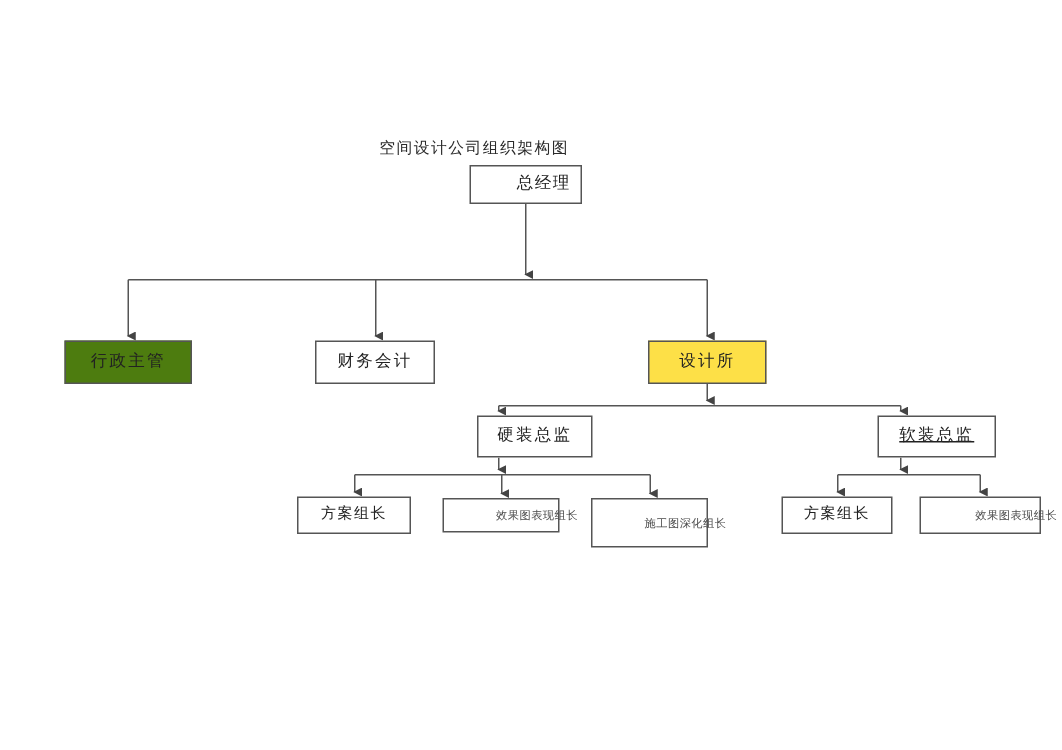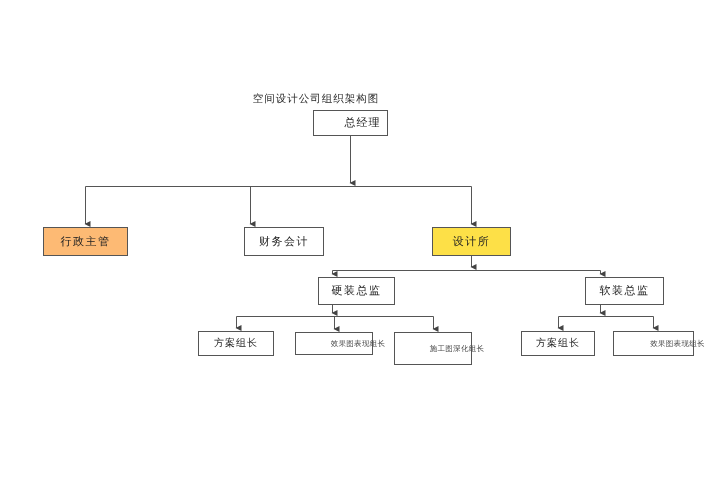--- a/index.html
+++ b/index.html
@@ -114,26 +114,26 @@
 
       <path d="M 600.5 305 L 600.5 313" marker-end="url(#arrowhead)"></path>
       <path d="M 558.5 316.5 L 653.5 316.5"></path>
       <path d="M 558.5 316.5 L 558.5 328" marker-end="url(#arrowhead)"></path>
       <path d="M 653.5 316.5 L 653.5 328" marker-end="url(#arrowhead)"></path>
     </g>
   </svg>
 
   <div class="node lvl0" id="n-gm" style="left: 313px; top: 110px; width: 75px; height: 26px; border-color: rgb(85, 85, 85); background: rgb(255, 255, 255); padding-left: 24px;">总经理</div>
 
-  <div class="node lvl1" id="n-admin" style="left: 43px; top: 227px; width: 85px; height: 29px; border-color: rgb(85, 85, 85); background: #fdba74;">行政主管</div>
-  <div class="node lvl1" id="n-finance" style="left: 210px; top: 227px; width: 80px; height: 29px; border-color: rgb(85, 85, 85); background: rgb(255, 255, 255); margin-left: 34px;">财务会计</div>
+  <div class="node lvl1" id="n-admin" style="left: 43px; top: 227px; width: 85px; height: 29px; border-color: rgb(85, 85, 85); background: #4d7c0f;">行政主管</div>
+  <div class="node lvl1" id="n-finance" style="left: 210px; top: 227px; width: 80px; height: 29px; border-color: rgb(85, 85, 85); background: rgb(255, 255, 255);">财务会计</div>
   <div class="node lvl1" id="n-design" style="left: 432px; top: 227px; width: 79px; height: 29px; border-color: rgb(85, 85, 85); background: #fde047;">设计所</div>
 
   <div class="node lvl2" id="n-hard-dir" style="left: 294px; top: 277px; width: 77px; height: 28px; border-color: rgb(85, 85, 85); background: rgb(255, 255, 255);">硬装总监</div>
-  <div class="node lvl2" id="n-soft-dir" style="left: 561px; top: 277px; width: 79px; height: 28px; border-color: rgb(85, 85, 85); background: rgb(255, 255, 255);">软装总监</div>
+  <div class="node lvl2" id="n-soft-dir" style="left: 561px; top: 277px; width: 79px; height: 28px; border-color: rgb(85, 85, 85); background: rgb(255, 255, 255); text-decoration: underline;">软装总监</div>
 
   <div class="node lvl3" id="n-hard-scheme" style="left: 198px; top: 331px; width: 76px; height: 25px; border-color: rgb(85, 85, 85); background: rgb(255, 255, 255);">方案组长</div>
   <div class="node lvl3 small" id="n-hard-render" style="left: 295px; top: 332px; width: 78px; height: 23px; border-color: rgb(85, 85, 85); background: rgb(255, 255, 255);">效果图表现组长</div>
   <div class="node lvl3 small" id="n-hard-construct" style="left: 394px; top: 332px; width: 78px; height: 33px; border-color: rgb(85, 85, 85); background: rgb(255, 255, 255);">施工图深化组长</div>
 
   <div class="node lvl3" id="n-soft-scheme" style="left: 521px; top: 331px; width: 74px; height: 25px; border-color: rgb(85, 85, 85); background: rgb(255, 255, 255);">方案组长</div>
   <div class="node lvl3 small" id="n-soft-cost" style="left: 613px; top: 331px; width: 81px; height: 25px; border-color: rgb(85, 85, 85); background: rgb(255, 255, 255);">效果图表现组长</div>
 
 </div>
 

